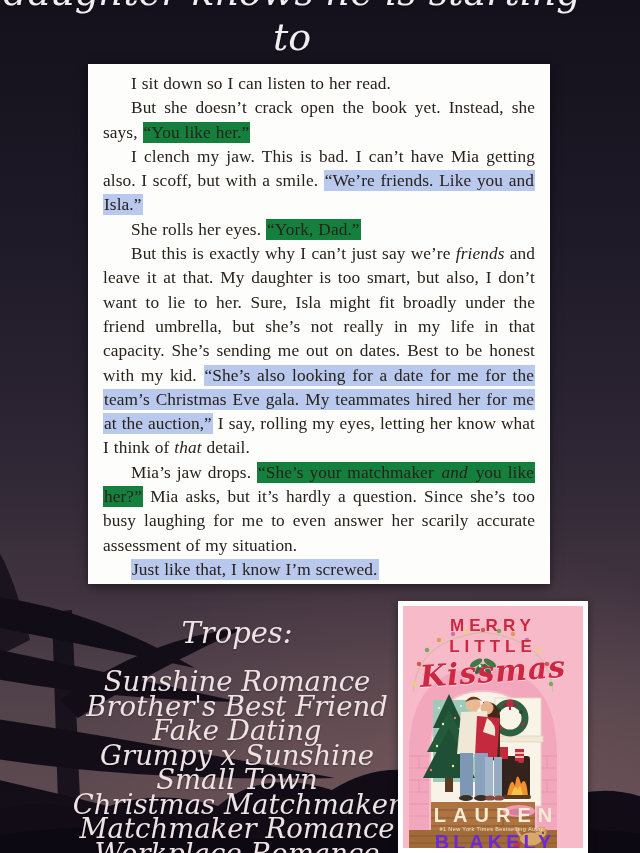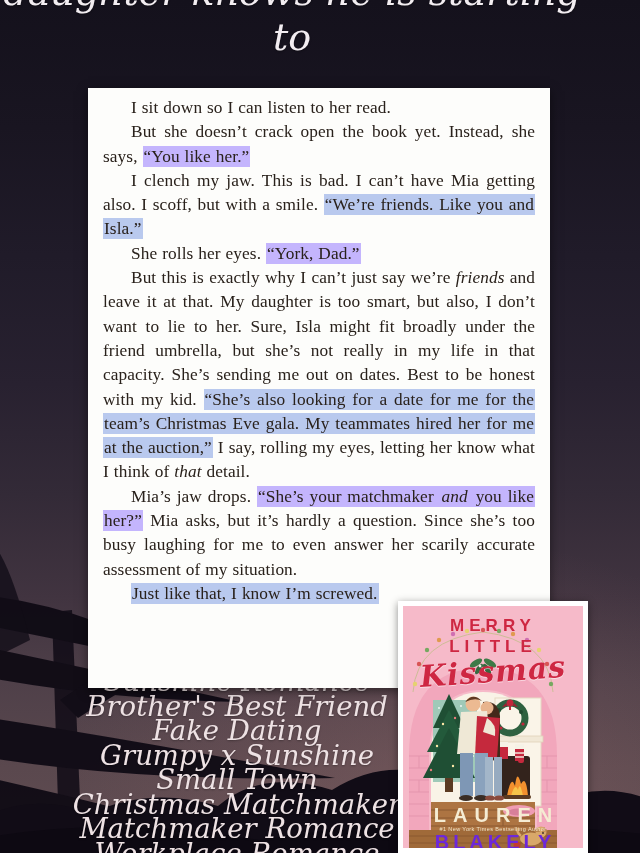--- a/index.html
+++ b/index.html
@@ -10,25 +10,25 @@
       radial-gradient(90% 45% at 68% 92%, rgba(186,128,126,0.22), rgba(186,128,126,0) 65%),
       linear-gradient(180deg,#14111c 0%,#191521 15%,#201b29 30%,#282130 45%,#332a37 58%,#413440 70%,#4f4049 80%,#5a484e 90%,#614d52 100%);
   }
   
   .silhouettes{position:absolute;inset:0;z-index:1;}
   
   .caption-clip{position:absolute;top:0;left:0;width:584px;height:62px;overflow:hidden;z-index:2;text-align:center;}
   .caption-inner{margin-top:-30px;font-style:italic;font-size:38px;line-height:45px;color:#f2edf1;
     font-family:"DejaVu Serif","Liberation Serif",serif;text-shadow:0 1px 2px rgba(0,0,0,.35);}
   
-  .card{position:absolute;left:88px;top:64px;width:462px;height:600px;background:#fdfdfb;z-index:3;
-    box-shadow:0 3px 10px rgba(0,0,0,.5);box-sizing:border-box;padding:8px 15px 0 15px;overflow:hidden;margin-top:24px;}
+  .card{position:absolute;left:88px;top:64px;width:462px;height:520px;background:#fdfdfb;z-index:3;
+    box-shadow:0 3px 10px rgba(0,0,0,.5);box-sizing:border-box;padding:8px 15px 0 15px;overflow:hidden;}
   .card p{margin:0;text-indent:28px;font-size:17.3px;line-height:24.3px;text-align:justify;
     color:#29211b;letter-spacing:.1px;word-spacing:.5px;}
-  .hl-orange{background:#c4b5fd;padding:1px 1px;box-decoration-break:clone;-webkit-box-decoration-break:clone;}
+  .hl-orange{background:#15803d;padding:1px 1px;box-decoration-break:clone;-webkit-box-decoration-break:clone;}
   .hl-blue{background:#b9c9ee;padding:1px 1px;box-decoration-break:clone;-webkit-box-decoration-break:clone;}
   .it{font-style:italic;}
   
   .tropes{position:absolute;left:0;top:616px;width:474px;z-index:2;text-align:center;font-style:italic;
     font-family:"DejaVu Serif","Liberation Serif",serif;color:#eee2e4;text-shadow:0 1px 2px rgba(0,0,0,.3);}
   .tropes-heading{font-size:29px;line-height:34px;margin-bottom:19px;}
   .trope{font-size:27.5px;line-height:24.5px;}
   
   .cover{position:absolute;left:398px;top:601px;width:190px;height:252px;background:#ffffff;z-index:4;
     box-shadow:0 2px 8px rgba(0,0,0,.45);}

